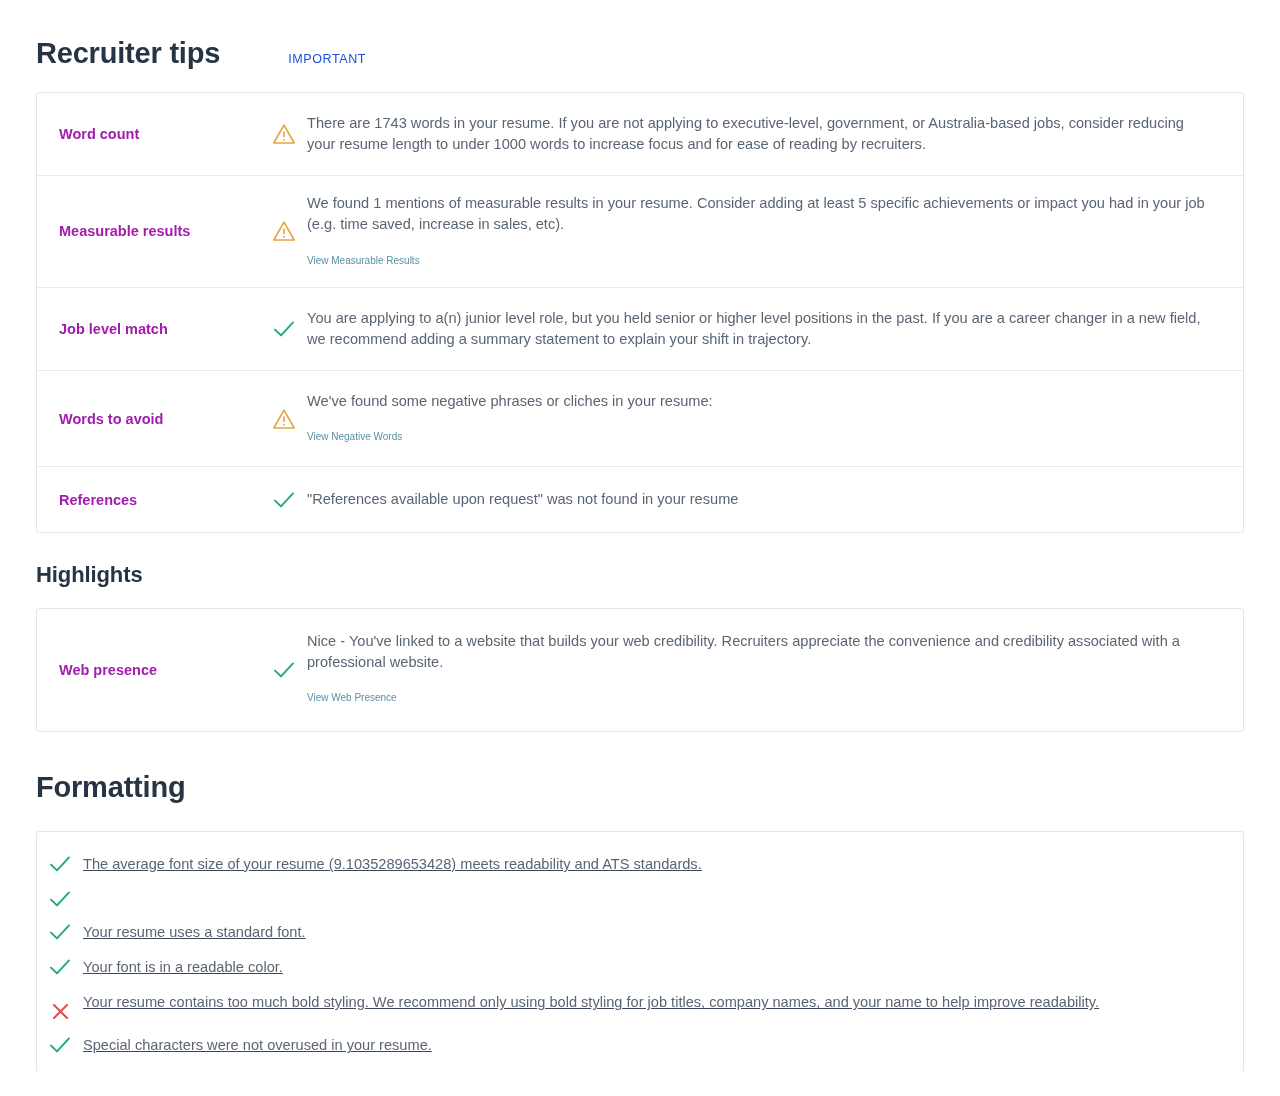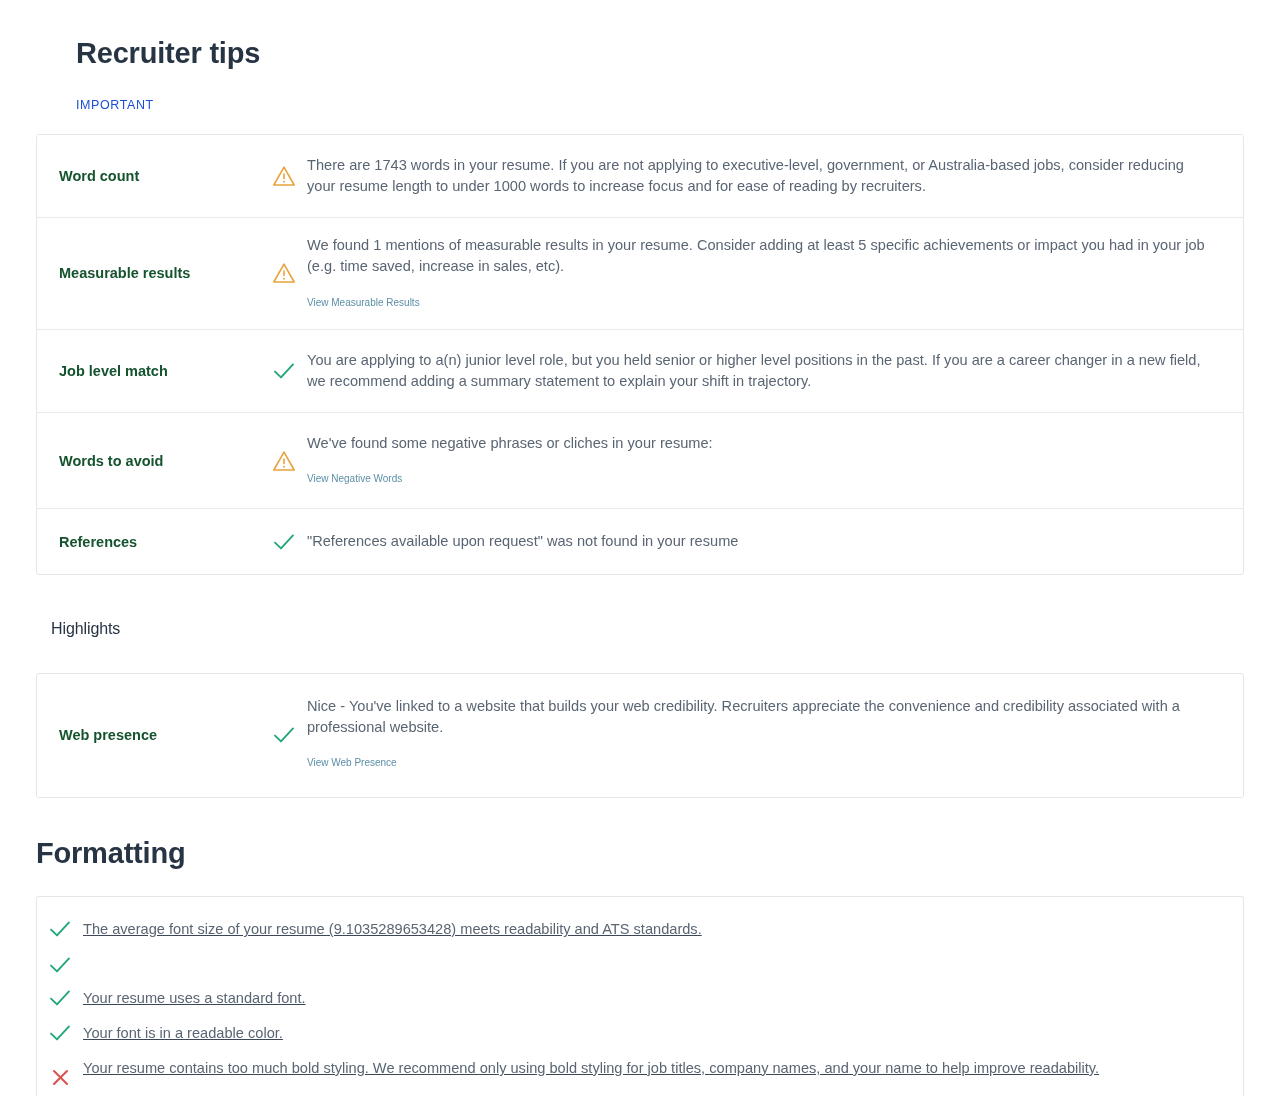--- a/index.html
+++ b/index.html
@@ -21,38 +21,37 @@
     background: #ffffff;
     box-sizing: border-box;
     padding: 0 36px;
   }
 
   
   .section-head {
     display: flex;
     align-items: baseline;
     gap: 28px;
-    flex-direction: column;
   }
   .section-head.h-recruiter { padding-top: 38px; }
   .title-xl {
     font-size: 29px;
     font-weight: 700;
     color: #273444;
     letter-spacing: -0.2px;
     line-height: 1.1;
     margin: 0;
   }
   .title-md {
-    font-size: 16px;
-    font-weight: 400;
+    font-size: 22px;
+    font-weight: 700;
     color: #273444;
     letter-spacing: -0.1px;
     line-height: 1.1;
-    margin: 15px;
+    margin: 0;
   }
   .badge-important {
     font-size: 12.5px;
     letter-spacing: 0.6px;
     color: #1d4ed8;
     font-weight: 400;
     text-transform: uppercase;
     margin-left: 40px;
   }
 
@@ -76,21 +75,21 @@
 
   .row-label {
     width: 224px;
     flex: 0 0 224px;
     display: flex;
     align-items: center;
     padding-left: 22px;
     box-sizing: border-box;
     font-size: 14.5px;
     font-weight: 700;
-    color: #14532d;
+    color: #a21caf;
   }
   .row-icon {
     width: 46px;
     flex: 0 0 46px;
     display: flex;
     align-items: center;
     justify-content: center;
   }
   .row-body {
     flex: 1 1 auto;

